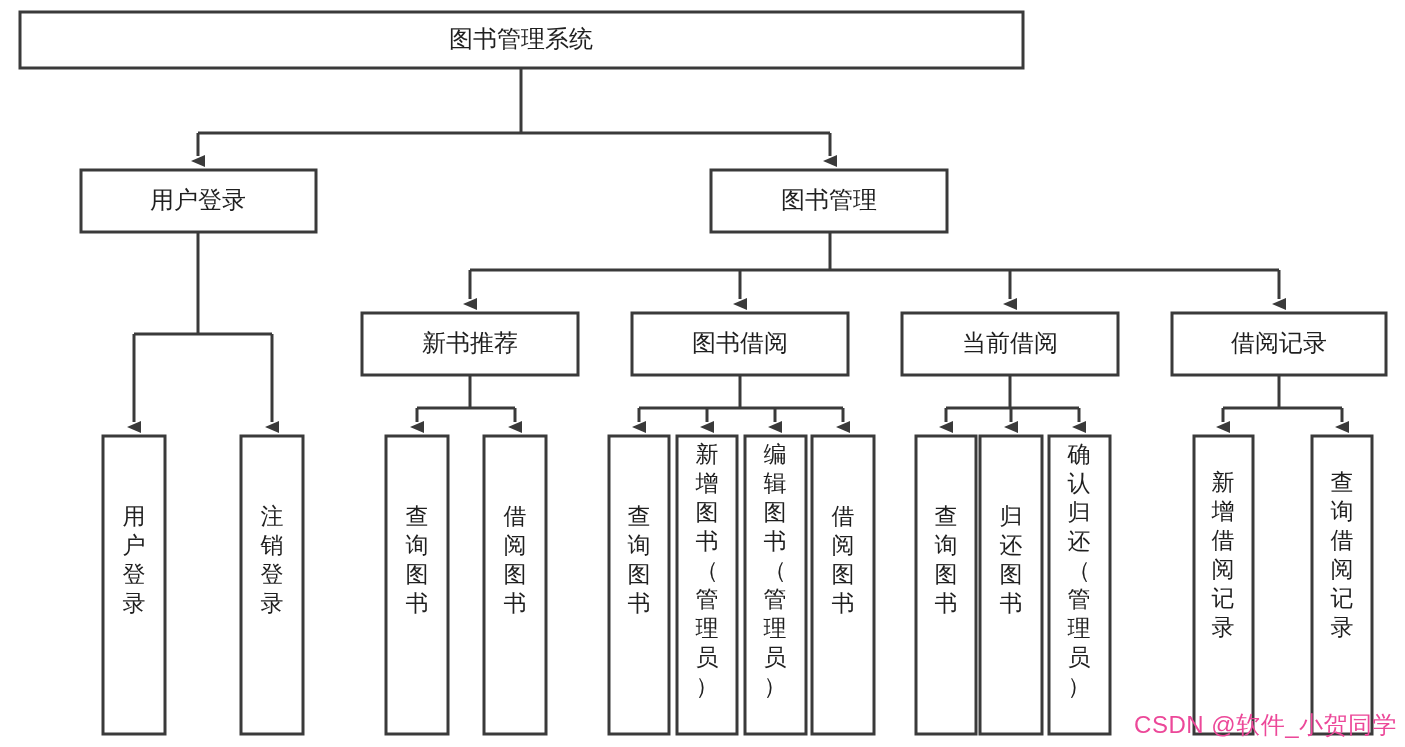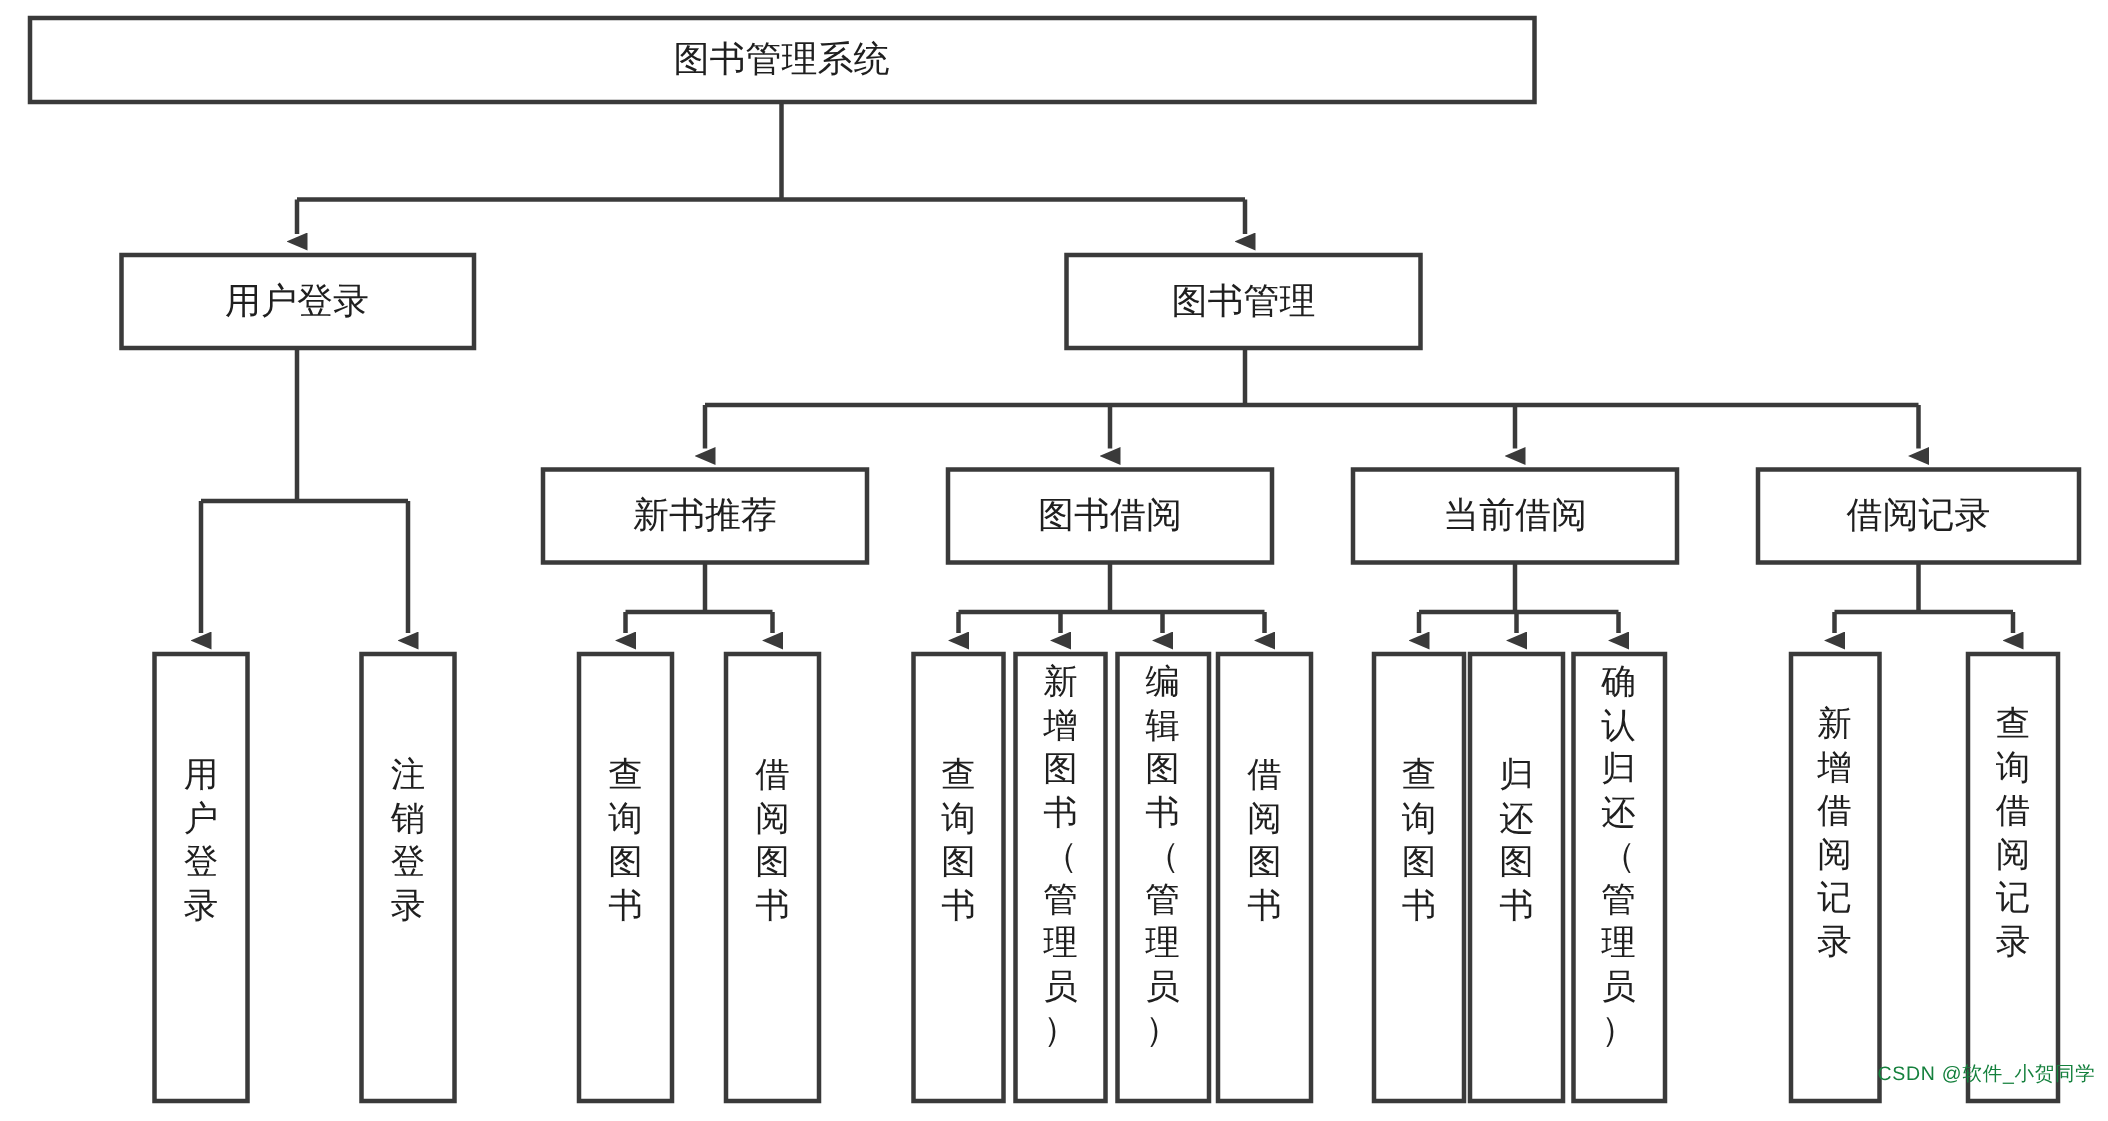--- a/index.html
+++ b/index.html
@@ -46,24 +46,24 @@
     fill: none;
     stroke-linecap: butt;
   }
   .arrow-head {
     fill: #3a3a3a;
     stroke: none;
   }
   .watermark {
     position: absolute;
     right: 8px;
-    bottom: 22px;
-    font-family: "Liberation Sans", "DejaVu Sans", sans-serif;
-    font-size: 13px;
-    color: #15803d;
+    bottom: 6px;
+    font-family: "Liberation Sans", "DejaVu Sans", sans-serif;
+    font-size: 24px;
+    color: #ec4899;
     letter-spacing: 0.5px;
     white-space: nowrap;
     pointer-events: none;
     user-select: none;
   }
 </style>
 </head>
 <body>
 
 <svg id="diagram" viewBox="0 0 1405 747" xmlns="http://www.w3.org/2000/svg">

